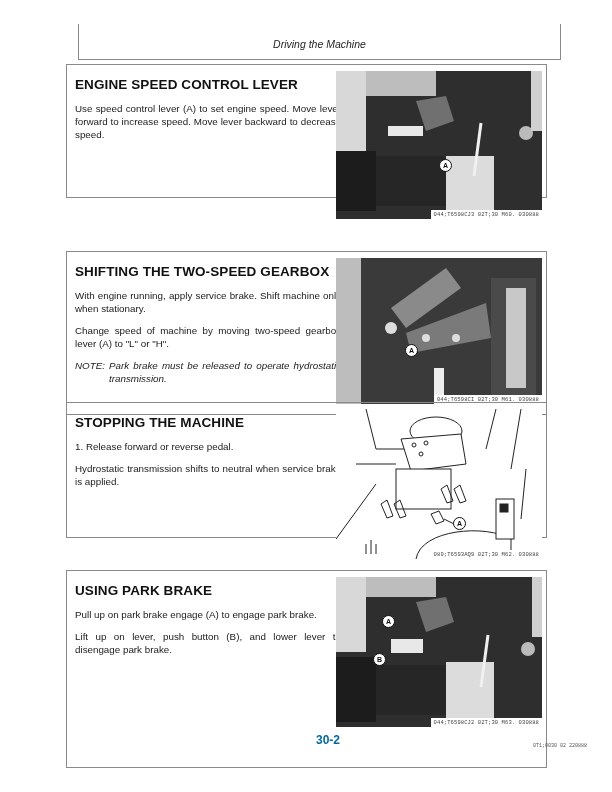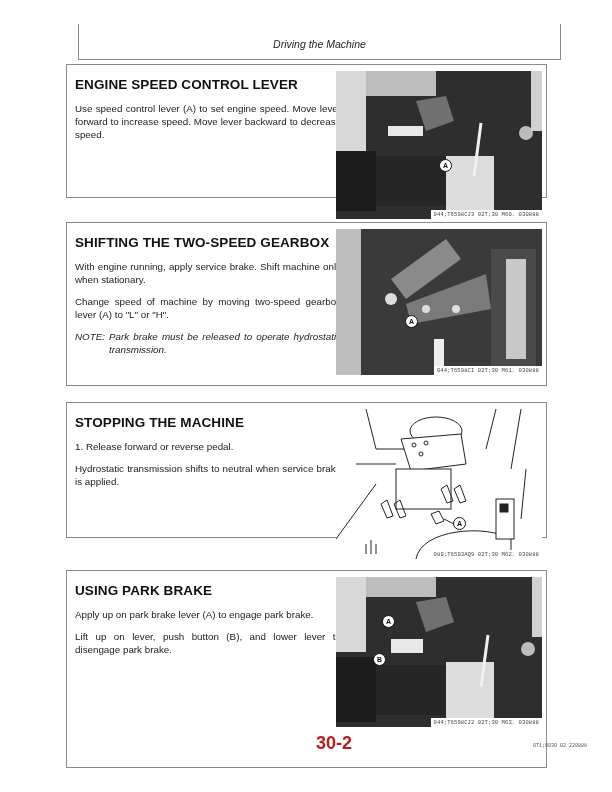--- a/index.html
+++ b/index.html
@@ -11,21 +11,21 @@
                   font-style: italic; font-size: 10.5px; color: #222; }
   .section { position: absolute; left: 66px; width: 481px; border: 1px solid #8a8a8a; box-sizing: border-box; }
   .section .text { position: absolute; left: 8px; top: 12px; width: 266px; }
   .section h2 { margin: 0 0 10px 0; font-size: 13.5px; font-weight: bold; letter-spacing: 0.1px; color: #111; }
   .section p { margin: 0 0 9px 0; font-size: 9.8px; line-height: 13px; text-align: justify; color: #1a1a1a; }
   .section p.note { font-style: italic; padding-left: 34px; text-indent: -34px; }
   .figure { position: absolute; right: 4px; top: 6px; width: 206px; height: 146px; overflow: hidden; background: #3a3a3a; }
   .caption { position: absolute; right: 6px; bottom: 2px; font-family: "Liberation Mono", monospace; font-size: 5.5px; color: #444; letter-spacing: 0.1px; }
   .callout { position: absolute; width: 11px; height: 11px; border-radius: 50%; background: #fff; border: 1px solid #111;
              font-size: 7px; font-weight: bold; text-align: center; line-height: 11px; color: #111; }
-  .footer-page { position: absolute; left: 316px; top: 733px; font-size: 18px; font-weight: bold; color: #b91c1c; }
+  .footer-page { position: absolute; left: 316px; top: 733px; font-size: 12px; font-weight: bold; color: #0369a1; }
   .footer-code { position: absolute; left: 533px; top: 743px; font-family: "Liberation Mono", monospace; font-size: 5px; color: #555; }
 </style>
 </head>
 <body>
 
 <div class="header-box">
   <div class="header-title">Driving the Machine</div>
 </div>
 
 <div class="section" style="top:64px;height:134px;">
@@ -45,21 +45,21 @@
       <rect x="110" y="85" width="48" height="55" fill="#dcdcdc"></rect>
       <line x1="145" y1="52" x2="138" y2="105" stroke="#f0f0f0" stroke-width="3"></line>
       <circle cx="190" cy="62" r="7" fill="#bbb"></circle>
       <rect x="195" y="0" width="11" height="60" fill="#d0d0d0"></rect>
     </svg>
     <div class="callout" style="left:103px;top:88px;">A</div>
     <div class="caption" style="background:#fff;right:0;bottom:0;padding:1px 3px;">044;T6598CJ3 02T;30 M60. 030888</div>
   </div>
 </div>
 
-<div class="section" style="top:222px;height:164px;">
+<div class="section" style="top:251px;height:164px;">
   <div class="text">
     <h2>SHIFTING THE TWO-SPEED GEARBOX</h2>
     <p>With engine running, apply service brake. Shift machine only when stationary.</p>
     <p>Change speed of machine by moving two-speed gearbox lever (A) to "L" or "H".</p>
     <p class="note">NOTE:  Park brake must be released to operate hydrostatic transmission.</p>
   </div>
   <div class="figure" style="height:146px;">
     <svg width="206" height="146" viewBox="0 0 206 146">
       <rect width="206" height="146" fill="#3a3a3a"></rect>
       <rect x="0" y="0" width="25" height="146" fill="#bdbdbd"></rect>
@@ -110,21 +110,21 @@
       <path d="M30 145 v-10 M35 145 v-14 M40 145 v-10"></path>
     </svg>
     <div class="callout" style="left:117px;top:108px;">A</div>
     <div class="caption" style="background:#fff;right:0;bottom:0;padding:1px 3px;">089;T6593AQ9 02T;30 M62. 030888</div>
   </div>
 </div>
 
 <div class="section" style="top:570px;height:198px;">
   <div class="text">
     <h2>USING PARK BRAKE</h2>
-    <p>Apply up on park brake lever (A) to engage park brake.</p>
+    <p>Pull up on park brake engage (A) to engage park brake.</p>
     <p>Lift up on lever, push button (B), and lower lever to disengage park brake.</p>
   </div>
   <div class="figure" style="height:150px;top:6px;">
     <svg width="206" height="150" viewBox="0 0 206 150">
       <rect width="206" height="150" fill="#2e2e2e"></rect>
       <rect x="0" y="0" width="30" height="75" fill="#d8d8d8"></rect>
       <rect x="30" y="0" width="70" height="20" fill="#bdbdbd"></rect>
       <polygon points="80,25 110,20 118,45 90,55" fill="#707070"></polygon>
       <rect x="55" y="62" width="32" height="14" fill="#e8e8e8"></rect>
       <rect x="0" y="80" width="40" height="65" fill="#1c1c1c"></rect>

